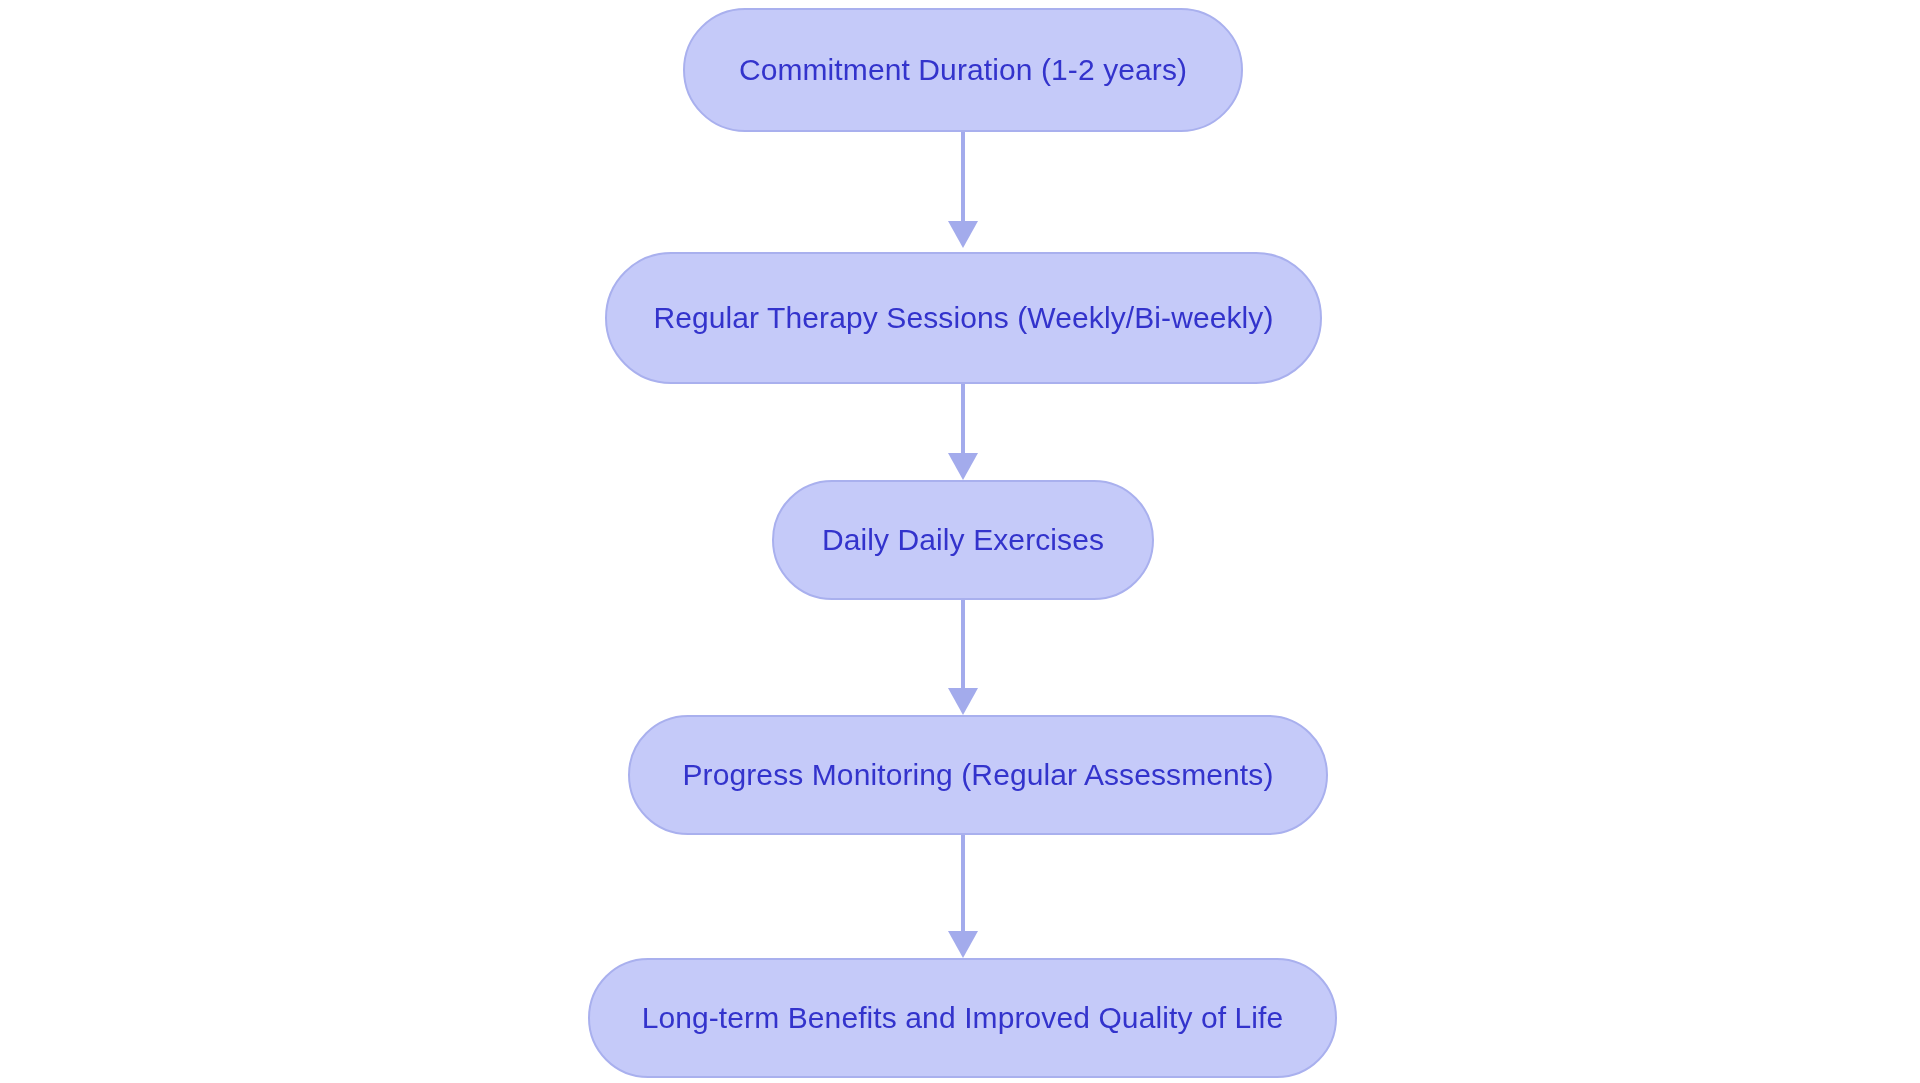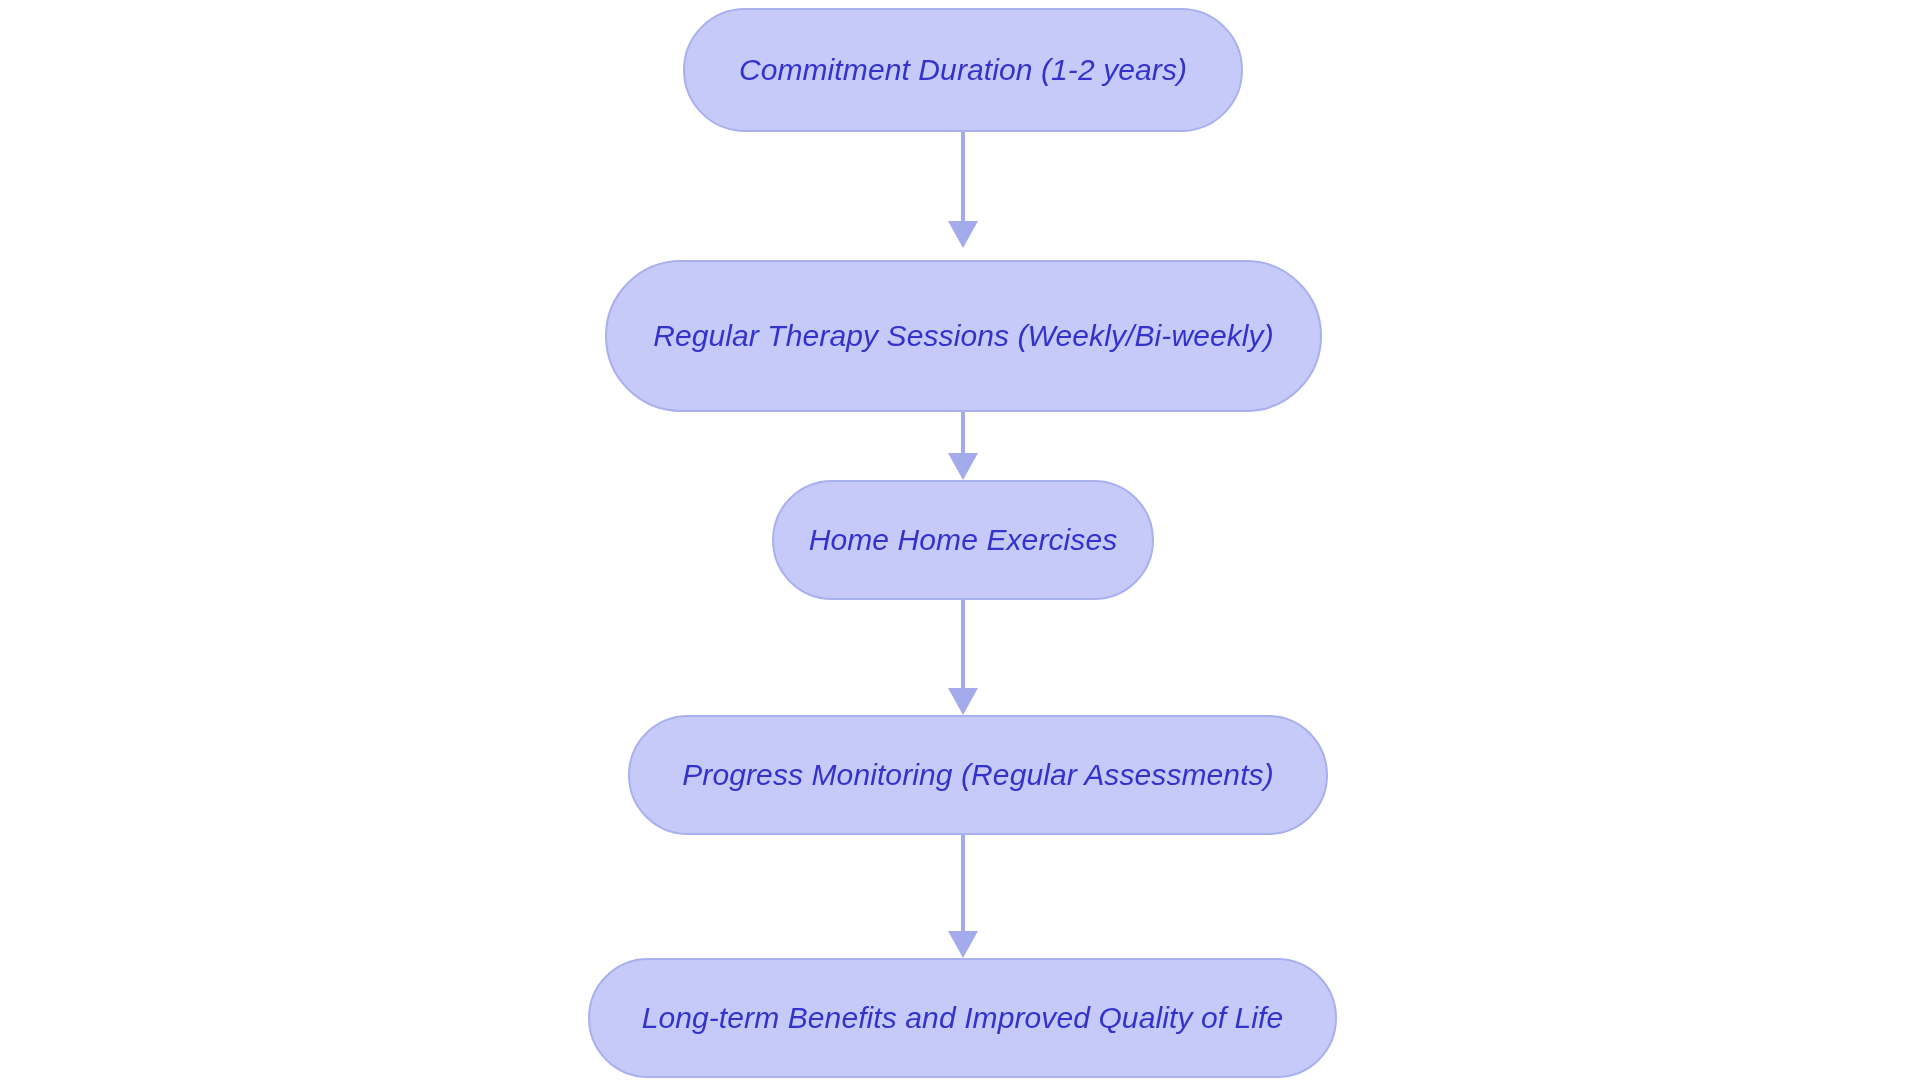--- a/index.html
+++ b/index.html
@@ -38,26 +38,25 @@
     font-weight: 400;
     letter-spacing: 0.1px;
     white-space: nowrap;
     line-height: 1;
     text-align: center;
   }
   .node-label {
     display: block;
     color: #3333cc;
     pointer-events: none;
-    font-style: italic;
   }
 
   
   #node-0 { left: 683px;  top: 8px;   width: 560px; height: 124px; }
-  #node-1 { left: 605px;  top: 260px; width: 717px; height: 152px; }
+  #node-1 { left: 605px;  top: 252px; width: 717px; height: 132px; }
   #node-2 { left: 772px;  top: 480px; width: 382px; height: 120px; }
   #node-3 { left: 628px;  top: 715px; width: 700px; height: 120px; }
   #node-4 { left: 588px;  top: 958px; width: 749px; height: 120px; }
 
   
   .connector {
     position: absolute;
     left: 0;
     top: 0;
     width: 1920px;
@@ -105,21 +104,21 @@
 
   <div class="node" id="node-0">
     <span class="node-label">Commitment Duration (1-2 years)</span>
   </div>
 
   <div class="node" id="node-1">
     <span class="node-label">Regular Therapy Sessions (Weekly/Bi-weekly)</span>
   </div>
 
   <div class="node" id="node-2">
-    <span class="node-label">Home Home Exercises</span>
+    <span class="node-label">Daily Daily Exercises</span>
   </div>
 
   <div class="node" id="node-3">
     <span class="node-label">Progress Monitoring (Regular Assessments)</span>
   </div>
 
   <div class="node" id="node-4">
     <span class="node-label">Long-term Benefits and Improved Quality of Life</span>
   </div>
 

